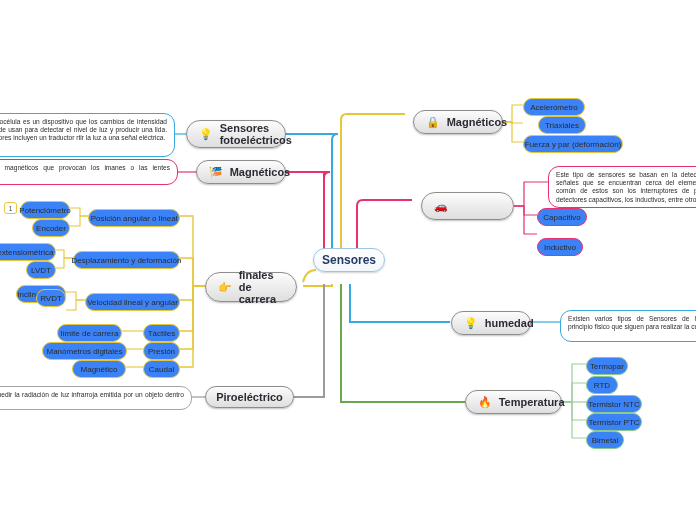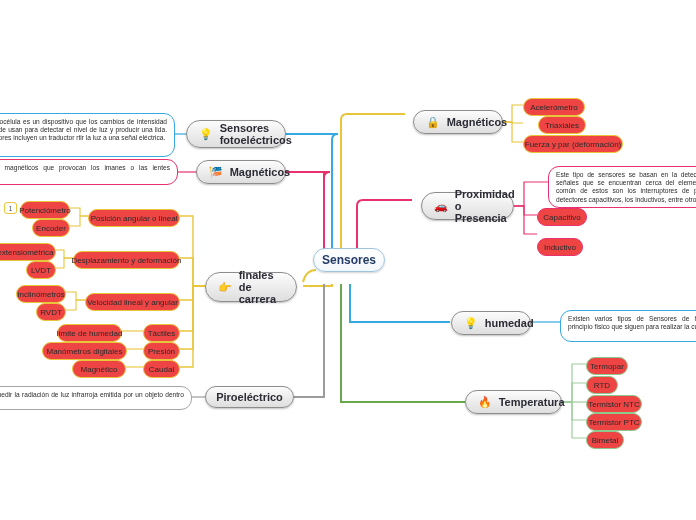--- a/index.html
+++ b/index.html
@@ -39,21 +39,21 @@
     display:flex;align-items:center;
     padding:0 12px;
     gap:7px;
     box-shadow:0 1px 2px rgba(0,0,0,.25);
     line-height:12px;
   }
   .main .lbl{white-space:pre-line;}
 
   
   .pill{
-    background:#ef4444;
+    background:#3b82f6;
     border:1px solid #e8c63a;
     border-radius:9px;
     font-size:8px;
     color:#2b2b2b;
     display:flex;align-items:center;justify-content:center;
     padding:8px 6px;
     white-space:nowrap;
     box-sizing:border-box;
   }
   .pill.pink{border-color:#e8316e;}
@@ -183,43 +183,41 @@
   <div class="node pill" style="left:143px;top:360px;width:37px;height:14px;">Caudal</div>
 
   <div class="node pill" style="left:20px;top:201px;width:50px;height:14px;">Potenciómetro</div>
   <div class="badge" style="left:4px;top:202px;">1</div>
   <div class="node pill" style="left:32px;top:219px;width:38px;height:14px;">Encoder</div>
 
   <div class="node pill" style="left:-12px;top:243px;width:68px;height:14px;">a extensiométrica</div>
   <div class="node pill" style="left:26px;top:261px;width:30px;height:14px;">LVDT</div>
 
   <div class="node pill" style="left:16px;top:285px;width:50px;height:14px;">Inclinómetros</div>
-  <div class="node pill" style="left:36px;top:303px;width:30px;height:14px;">RVDT</div>
-
-  <div class="node pill" style="left:57px;top:324px;width:65px;height:14px;">límite de humedad</div>
+  <div class="node pill" style="left:36px;top:289px;width:30px;height:14px;">RVDT</div>
+
+  <div class="node pill" style="left:57px;top:324px;width:65px;height:14px;">límite de carrera</div>
   <div class="node pill" style="left:42px;top:342px;width:85px;height:14px;">Manómetros digitales</div>
   <div class="node pill" style="left:72px;top:360px;width:54px;height:14px;">Magnético</div>
 
   <div class="node main" style="left:205px;top:386px;width:89px;height:22px;justify-content:center;">
     <span class="lbl">Piroeléctrico</span>
   </div>
   <div class="node note grey" style="left:-50px;top:386px;width:242px;height:24px;">se usa para medir la radiación de luz infrarroja emitida por un objeto dentro de su campo.</div>
 
   <div class="node main" style="left:413px;top:110px;width:90px;height:24px;">
     <span class="ico">🔒</span>
     <span class="lbl">Magnéticos</span>
   </div>
   <div class="node pill" style="left:523px;top:98px;width:62px;height:14px;">Acelerómetro</div>
   <div class="node pill" style="left:538px;top:116px;width:48px;height:14px;">Triaxiales</div>
   <div class="node pill" style="left:523px;top:135px;width:100px;height:14px;">Fuerza y par (deformación)</div>
 
   <div class="node main" style="left:421px;top:192px;width:93px;height:28px;">
     <span class="ico">🚗</span>
-    <span class="lbl">Proximidad
-o Presencia</span>
   </div>
   <div class="node note pink" style="left:548px;top:166px;width:180px;height:42px;">Este tipo de sensores se basan en la detección de señales que se encuentran cerca del elemento sen común de estos son los interruptores de posición, detectores capacitivos, los inductivos, entre otros.</div>
   <div class="node pill pink" style="left:537px;top:208px;width:50px;height:14px;">Capacitivo</div>
   <div class="node pill pink" style="left:537px;top:238px;width:46px;height:14px;">Inductivo</div>
 
   <div class="node main" style="left:451px;top:311px;width:80px;height:24px;">
     <span class="ico">💡</span>
     <span class="lbl">humedad</span>
   </div>
   <div class="node note" style="left:560px;top:310px;width:170px;height:32px;">Existen varios tipos de Sensores de humedad principio físico que siguen para realizar la cu misma.</div>

